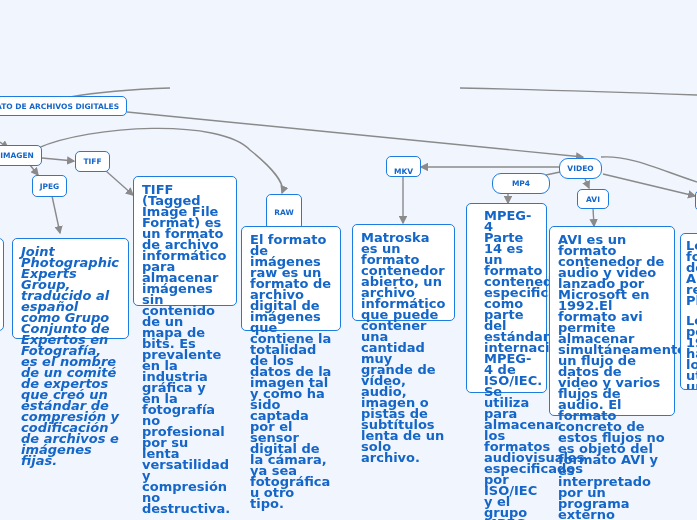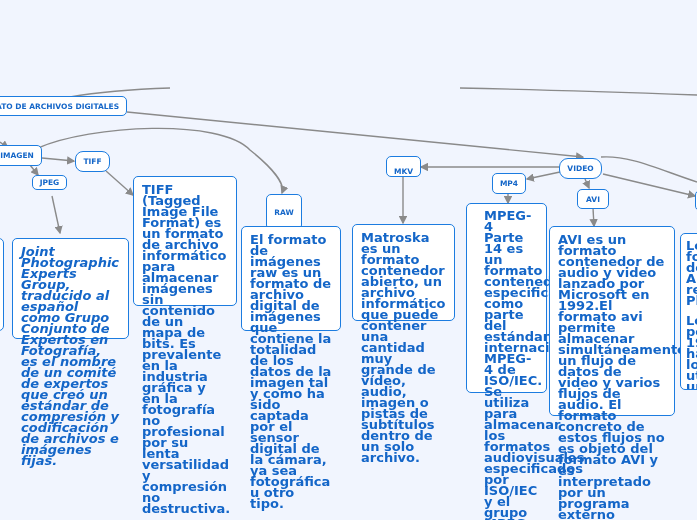--- a/index.html
+++ b/index.html
@@ -79,25 +79,25 @@
 </svg>
 
 <div class="node topic" style="left:-12px; top:96px; width:139px; height:20px;">
   <span>ATO DE ARCHIVOS DIGITALES</span>
 </div>
 
 <div class="node topic" style="left:-8px; top:145px; width:50px; height:21px;">
   <span>IMAGEN</span>
 </div>
 
-<div class="node topic" style="left:75px; top:151px; width:35px; height:21px;border-radius:8px;">
+<div class="node topic" style="left:75px; top:151px; width:35px; height:21px;">
   <span>TIFF</span>
 </div>
 
-<div class="node topic" style="left:32px; top:175px; width:35px; height:15px;">
+<div class="node topic" style="left:32px; top:175px; width:35px; height:22px;">
   <span>JPEG</span>
 </div>
 
 <div class="node desc" style="left:-20px; top:238px; width:24px; height:93px;"></div>
 
 <div class="node desc" style="left:12px; top:238px; width:117px; height:101px;font-style:italic;">
   <span>Joint Photographic Experts Group, traducido al español como Grupo Conjunto de Expertos en Fotografía, es el nombre de un comité de expertos que creó un estándar de compresión y codificación de archivos e imágenes fijas.</span>
 </div>
 
 <div class="node desc" style="left:133px; top:176px; width:104px; height:130px;">
@@ -110,28 +110,28 @@
 
 <div class="node desc" style="left:241px; top:226px; width:100px; height:105px;">
   <span>El formato de imágenes raw  es un formato de archivo digital de imágenes que contiene la totalidad de los datos de la imagen tal y como ha sido captada por el sensor digital de la cámara, ya sea fotográfica u otro tipo.</span>
 </div>
 
 <div class="node topic" style="left:386px; top:156px; width:35px; height:21px;align-items:flex-end;">
   <span>MKV</span>
 </div>
 
 <div class="node desc" style="left:352px; top:224px; width:103px; height:97px;">
-  <span>Matroska es un formato contenedor abierto, un archivo informático que puede contener una cantidad muy grande de vídeo, audio, imagen o pistas de subtítulos dentro de un solo archivo.</span>
+  <span>Matroska es un formato contenedor abierto, un archivo informático que puede contener una cantidad muy grande de vídeo, audio, imagen o pistas de subtítulos lenta de un solo archivo.</span>
 </div>
 
 <div class="node topic" style="left:559px; top:158px; width:43px; height:21px;border-radius:9px;">
   <span>VIDEO</span>
 </div>
 
-<div class="node topic" style="left:492px; top:173px; width:34px; height:21px;">
+<div class="node topic" style="left:492px; top:173px; width:58px; height:21px;border-radius:9px;">
   <span>MP4</span>
 </div>
 
 <div class="node desc" style="left:466px; top:203px; width:81px; height:190px; padding:6px 17px;">
   <span>MPEG-4 Parte 14 es un formato contenedor especificado como parte del estándar internacional MPEG-4 de ISO/IEC. Se utiliza para almacenar los formatos audiovisuales especificados por ISO/IEC y el grupo MPEG al igual que otros formatos audiovisuales disponibles.</span>
 </div>
 
 <div class="node topic" style="left:577px; top:189px; width:32px; height:20px;align-items:center;">
   <span>AVI</span>
 </div>

